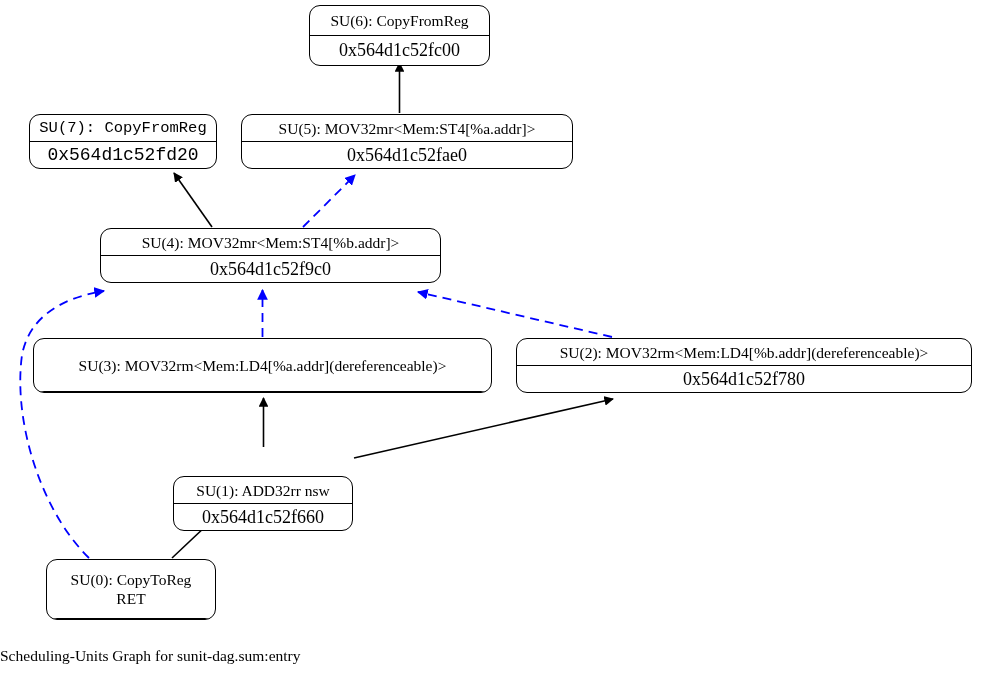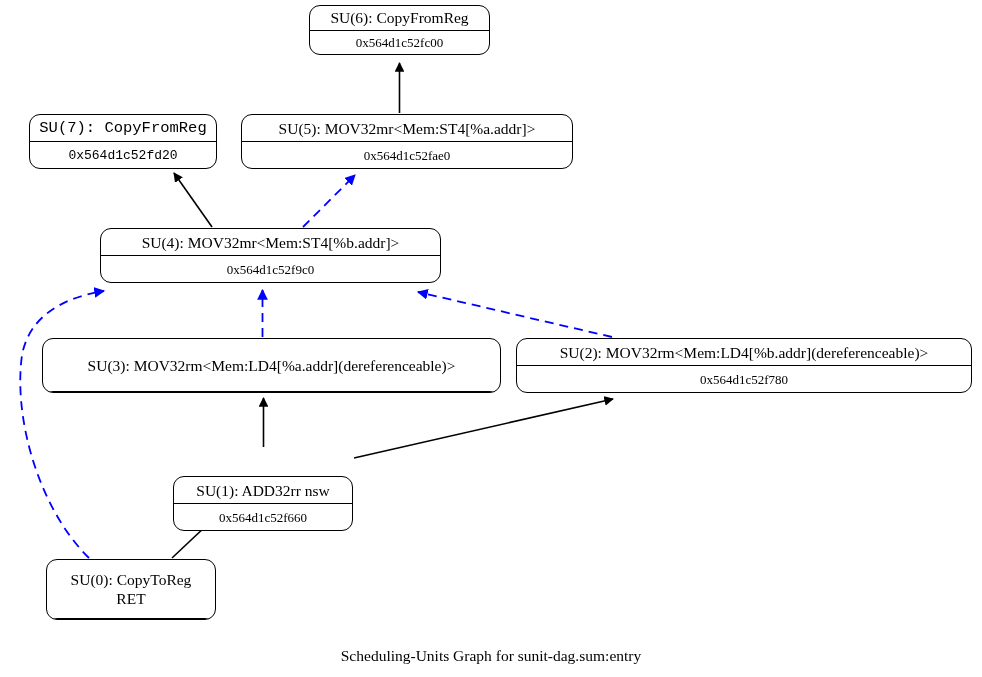--- a/index.html
+++ b/index.html
@@ -55,34 +55,33 @@
     height: 1px;
     background: #000000;
     width: 100%;
     flex: 0 0 1px;
   }
   .node-body {
     flex: 1 1 auto;
     display: flex;
     align-items: center;
     justify-content: center;
-    font-size: 13px;
+    font-size: 18px;
     line-height: 19px;
     white-space: nowrap;
     padding: 0 7px;
   }
   .node-head-line2 {
     display: block;
   }
   #graph-caption {
     position: absolute;
     left: 0;
     top: 646px;
     width: 982px;
-    text-align: center;
     font-size: 15.5px;
     line-height: 19px;
     white-space: nowrap;
   }
 </style>
 </head>
 <body>
 
 <div id="graph-canvas">
 
@@ -108,21 +107,21 @@
 
     <path d="M 89 558 C 40 510, 13 420, 22 355 C 29 318, 60 298, 104 291" fill="none" stroke="#0000ff" stroke-width="1.8" stroke-dasharray="9,6" marker-end="url(#arrow-blue)"></path>
 
     <path d="M 263.5 447 L 263.5 398" fill="none" stroke="#000000" stroke-width="1.6" marker-end="url(#arrow-black)"></path>
 
     <path d="M 354 458 L 613 399" fill="none" stroke="#000000" stroke-width="1.6" marker-end="url(#arrow-black)"></path>
 
     <path d="M 172 558 L 224 509" fill="none" stroke="#000000" stroke-width="1.6" marker-end="url(#arrow-black)"></path>
   </svg>
 
-  <div class="node" style="left:309px; top:5px; width:181px; height:50px;">
+  <div class="node" style="left:309px; top:5px; width:181px; height:61px;">
     <div class="node-head">
       <span>SU(6): CopyFromReg</span>
     </div>
     <div class="node-divider"></div>
     <div class="node-body">0x564d1c52fc00</div>
   </div>
 
   <div class="node" style="left:29px; top:114px; width:188px; height:55px;font-family:Liberation Mono, monospace;">
     <div class="node-head">
       <span>SU(7): CopyFromReg</span>
@@ -140,21 +139,21 @@
   </div>
 
   <div class="node" style="left:100px; top:228px; width:341px; height:55px;">
     <div class="node-head">
       <span>SU(4): MOV32mr&lt;Mem:ST4[%b.addr]&gt;</span>
     </div>
     <div class="node-divider"></div>
     <div class="node-body">0x564d1c52f9c0</div>
   </div>
 
-  <div class="node" style="left:42px; top:338px; width:459px; height:55px;">
+  <div class="node" style="left:33px; top:338px; width:459px; height:55px;">
     <div class="node-head">
       <span>SU(3): MOV32rm&lt;Mem:LD4[%a.addr](dereferenceable)&gt;</span>
     </div>
     <div class="node-divider"></div>
   </div>
 
   <div class="node" style="left:516px; top:338px; width:456px; height:55px;">
     <div class="node-head">
       <span>SU(2): MOV32rm&lt;Mem:LD4[%b.addr](dereferenceable)&gt;</span>
     </div>

